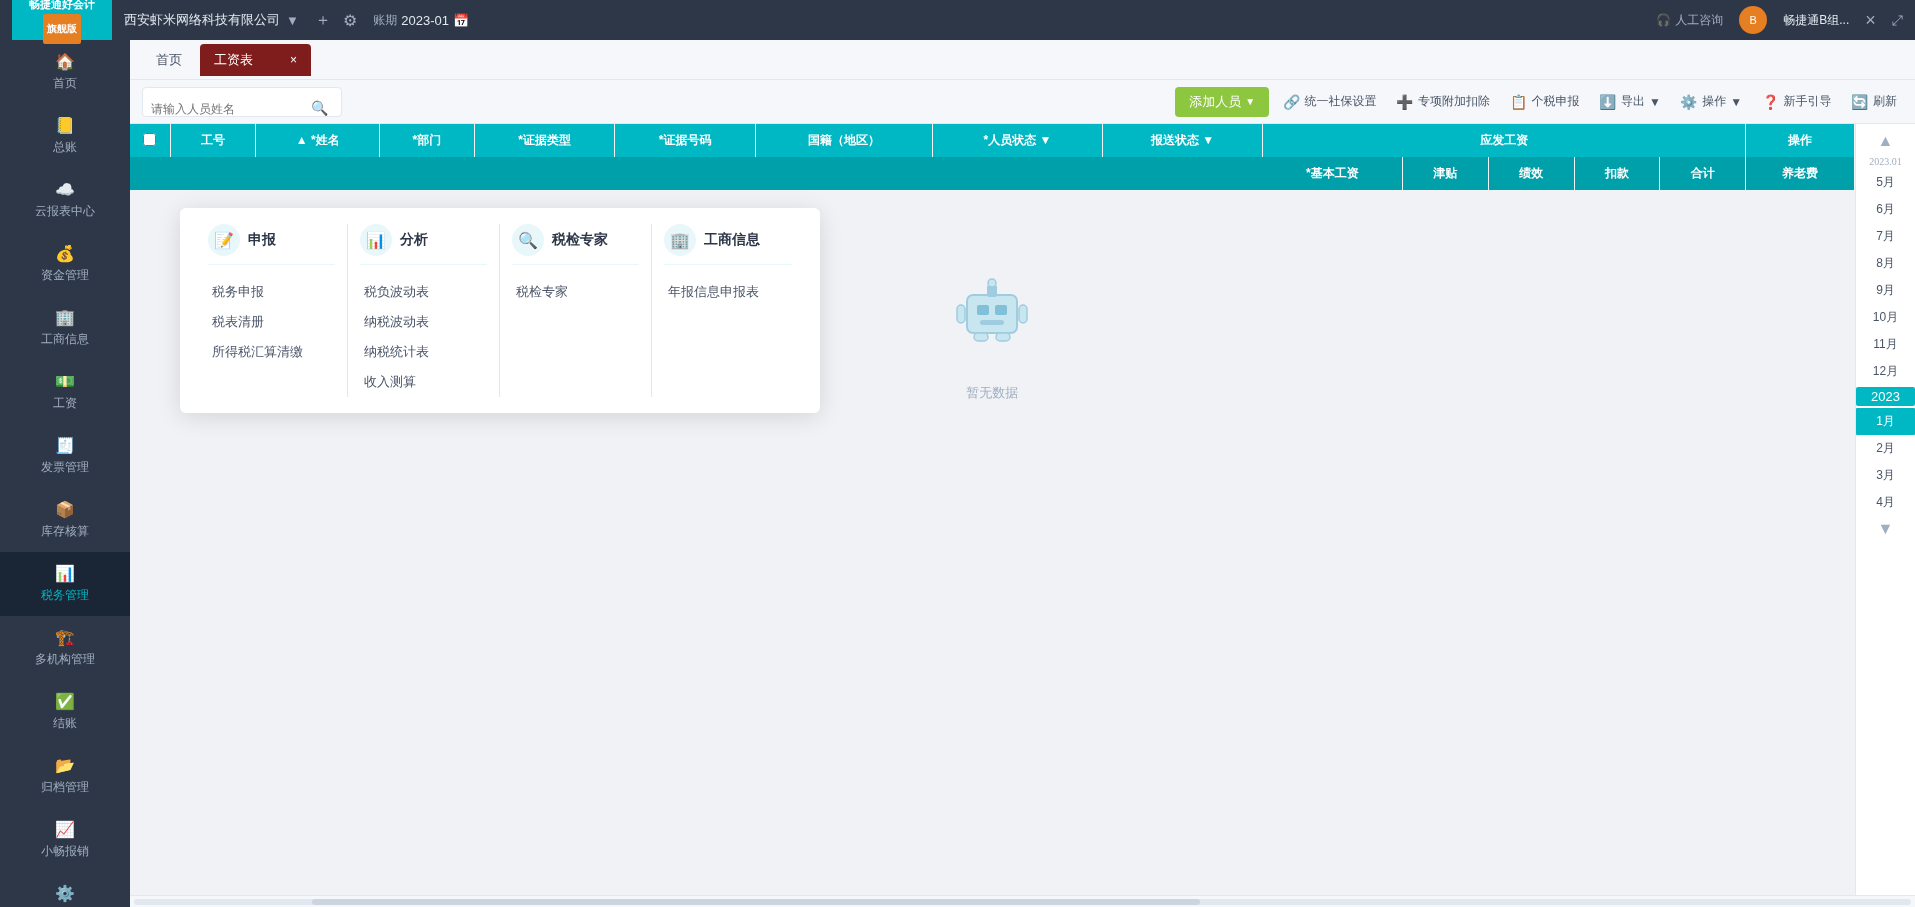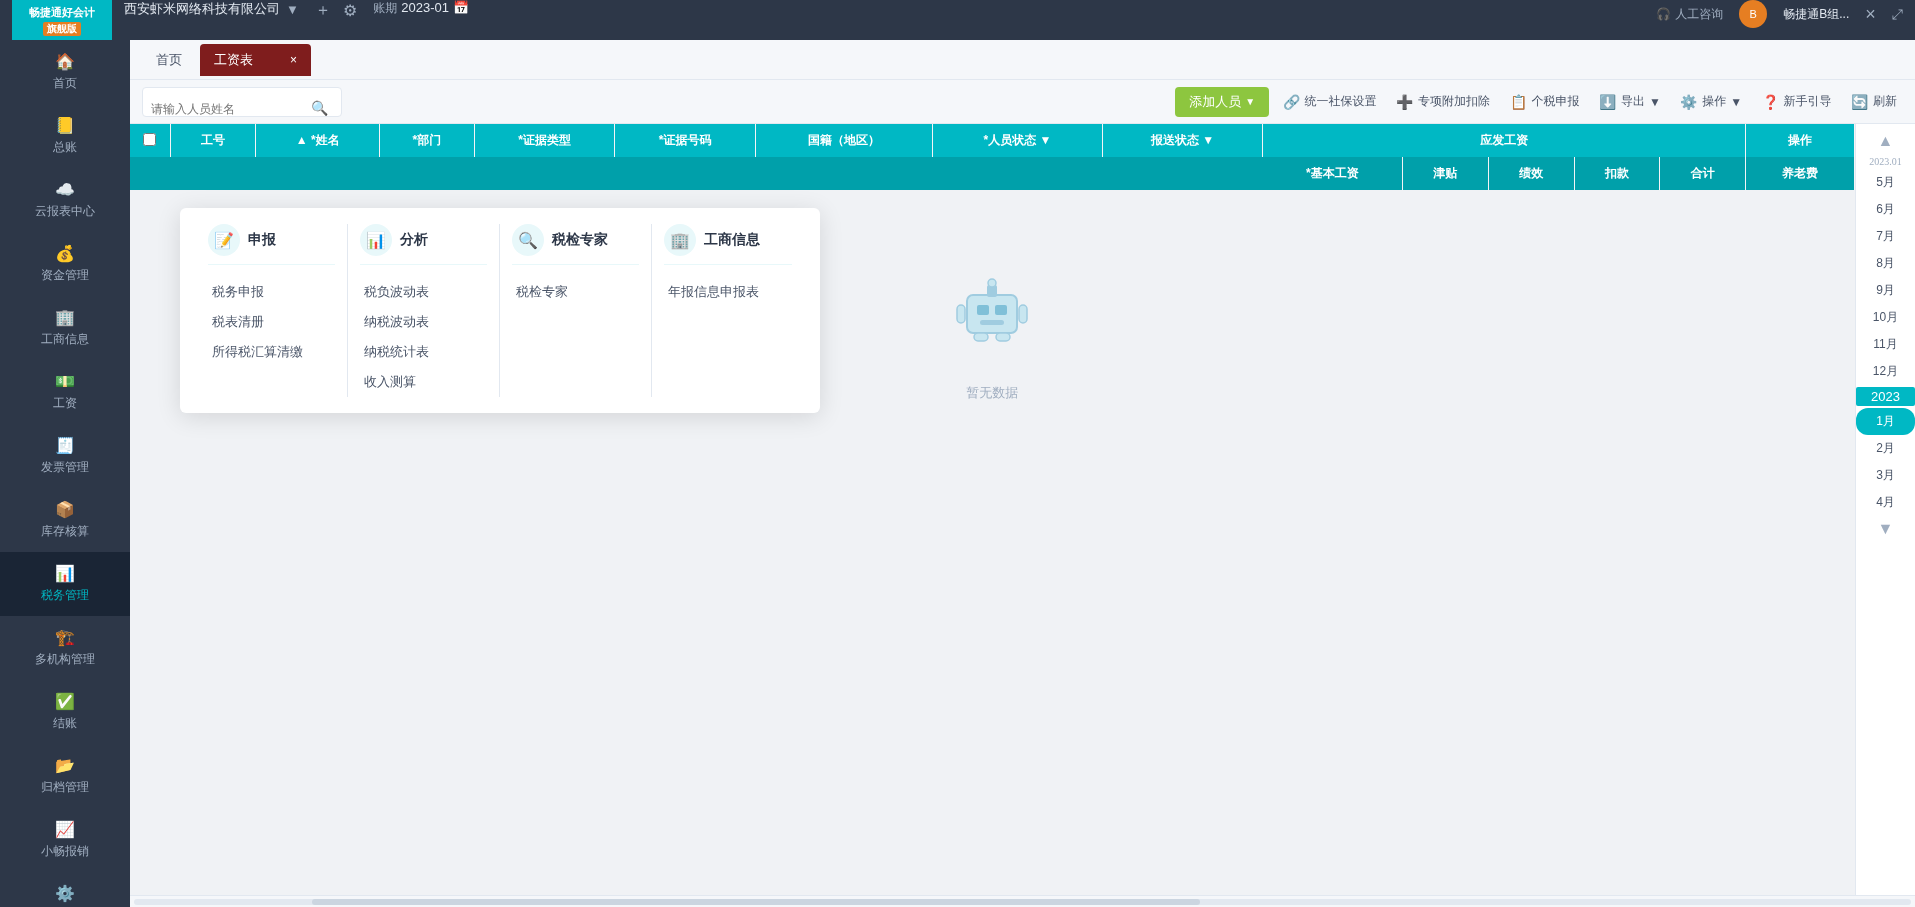--- a/index.html
+++ b/index.html
@@ -3,39 +3,39 @@
   <meta charset="utf-8">
   <style>
     * { margin: 0; padding: 0; box-sizing: border-box; }
     body { font-family: 'Microsoft YaHei', SimHei, sans-serif; font-size: 13px; background: #f0f2f5; width: 1915px; height: 907px; overflow: hidden; }
 
     
     .top-header {
       height: 40px;
       background: #2d3748;
       display: flex;
-      align-items: flex-start;
+      align-items: center;
       padding: 0 12px;
       color: white;
       position: relative;
     }
     .app-logo {
       width: 100px;
       height: 40px;
       background: #00b8c4;
       display: flex;
       flex-direction: column;
       align-items: center;
       justify-content: center;
       font-size: 12px;
       font-weight: bold;
       color: white;
       flex-shrink: 0;
     }
-    .app-logo .sub { font-size: 10px; background: #e67e22; padding: 0 4px; margin-top: 2px; border-radius: 2px; }
+    .app-logo .sub { font-size: 10px; background: #e67e22; padding: 8px 4px; margin-top: 2px; border-radius: 2px; }
     .company-selector {
       display: flex;
       align-items: center;
       margin-left: 12px;
       color: #e2e8f0;
       font-size: 13px;
       cursor: pointer;
     }
     .company-selector .arrow { margin-left: 6px; color: #a0aec0; }
     .header-icons {
@@ -267,21 +267,21 @@
       width: 100%;
       text-align: center;
       padding: 5px 2px;
       font-size: 12px;
       color: #4a5568;
       cursor: pointer;
     }
     .cal-month.active {
       background: #00b8c4;
       color: white;
-      border-radius: 12px;
+      border-radius: 1px;
     }
     .cal-nav { color: #a0aec0; font-size: 16px; cursor: pointer; padding: 4px; }
     .cal-year-tag {
       background: #00b8c4;
       color: white;
       font-size: 13px;
       padding: 2px 4px;
       border-radius: 2px;
       width: 100%;
       text-align: center;

